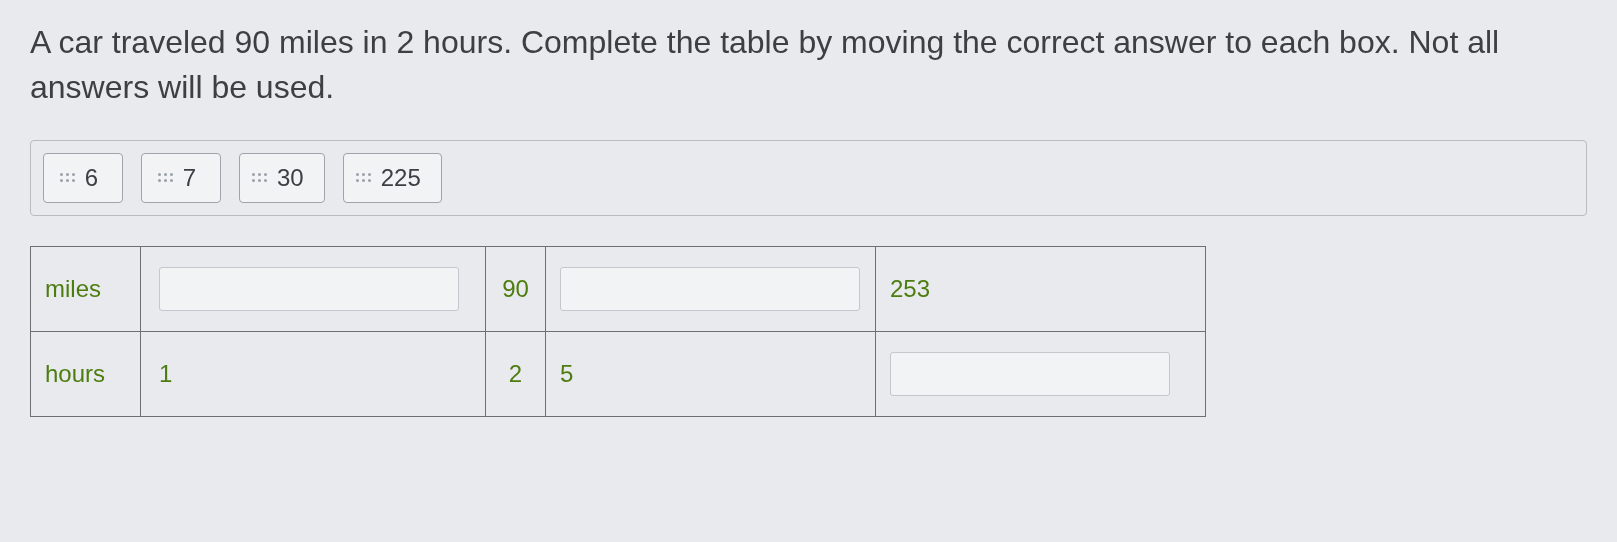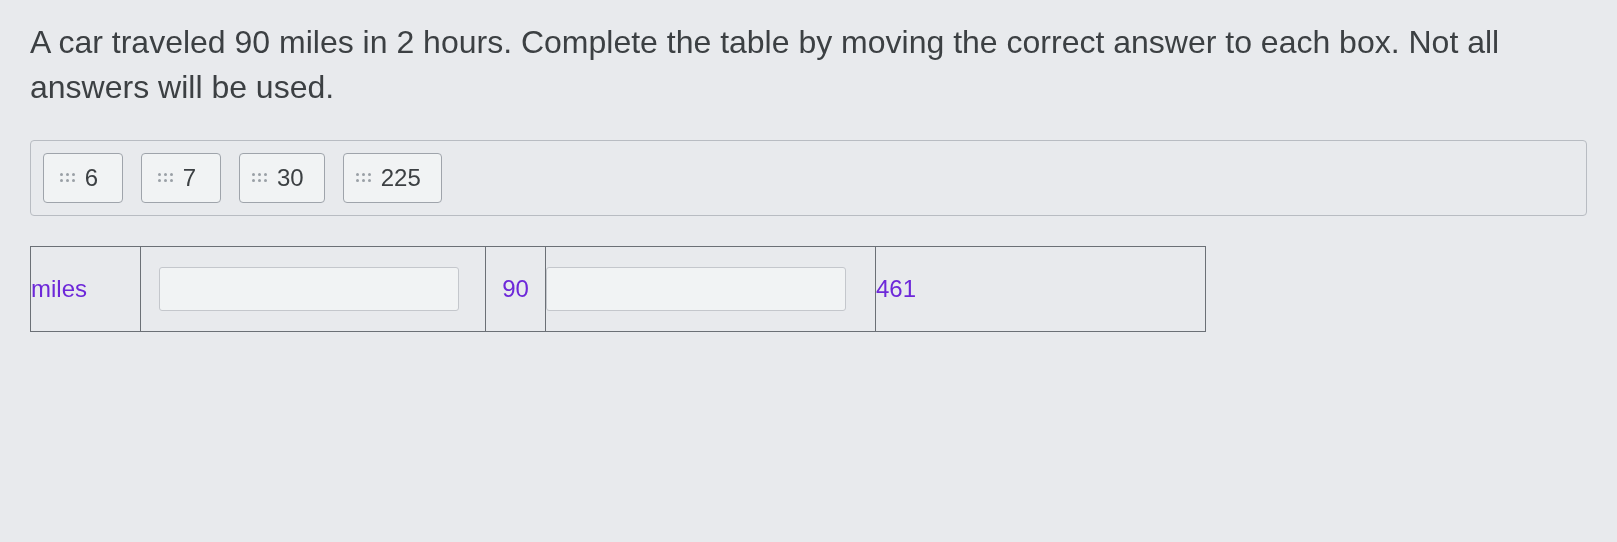--- a/index.html
+++ b/index.html
@@ -55,23 +55,23 @@
       height: 3px;
       background: #9aa0a6;
       border-radius: 50%;
     }
     .data-table {
       border-collapse: collapse;
       background: #e8eaed;
     }
     .data-table td {
       border: 1px solid #6b7076;
-      padding: 18px 0;
+      padding: 18px 14px;
       font-size: 24px;
-      color: #6d28d9;
+      color: #4d7c0f;
       vertical-align: middle;
       height: 85px;
     }
     .label-cell {
       width: 110px;
     }
     .drop-zone {
       display: inline-block;
       background: #f1f3f4;
       border: 1px solid #c4c7cc;
@@ -144,16 +144,23 @@
   </div>
 </div>
 
 <table class="data-table">
   <tbody>
       <tr>
     <td class="label-cell">miles</td>
     <td class="hours-1-cell"><span class="drop-zone"></span></td>
     <td class="val-cell-narrow">90</td>
     <td class="val-cell-wide"><span class="drop-zone"></span></td>
-    <td class="val-cell-wide">461</td>
+    <td class="val-cell-wide">253</td>
+  </tr>
+  <tr>
+    <td class="label-cell">hours</td>
+    <td class="hours-1-cell">1</td>
+    <td class="val-cell-narrow">2</td>
+    <td class="val-cell-wide">5</td>
+    <td class="val-cell-wide"><span class="drop-zone" style="min-width:280px"></span></td>
   </tr>
 </tbody>
   </table>
 
 </body></html>

